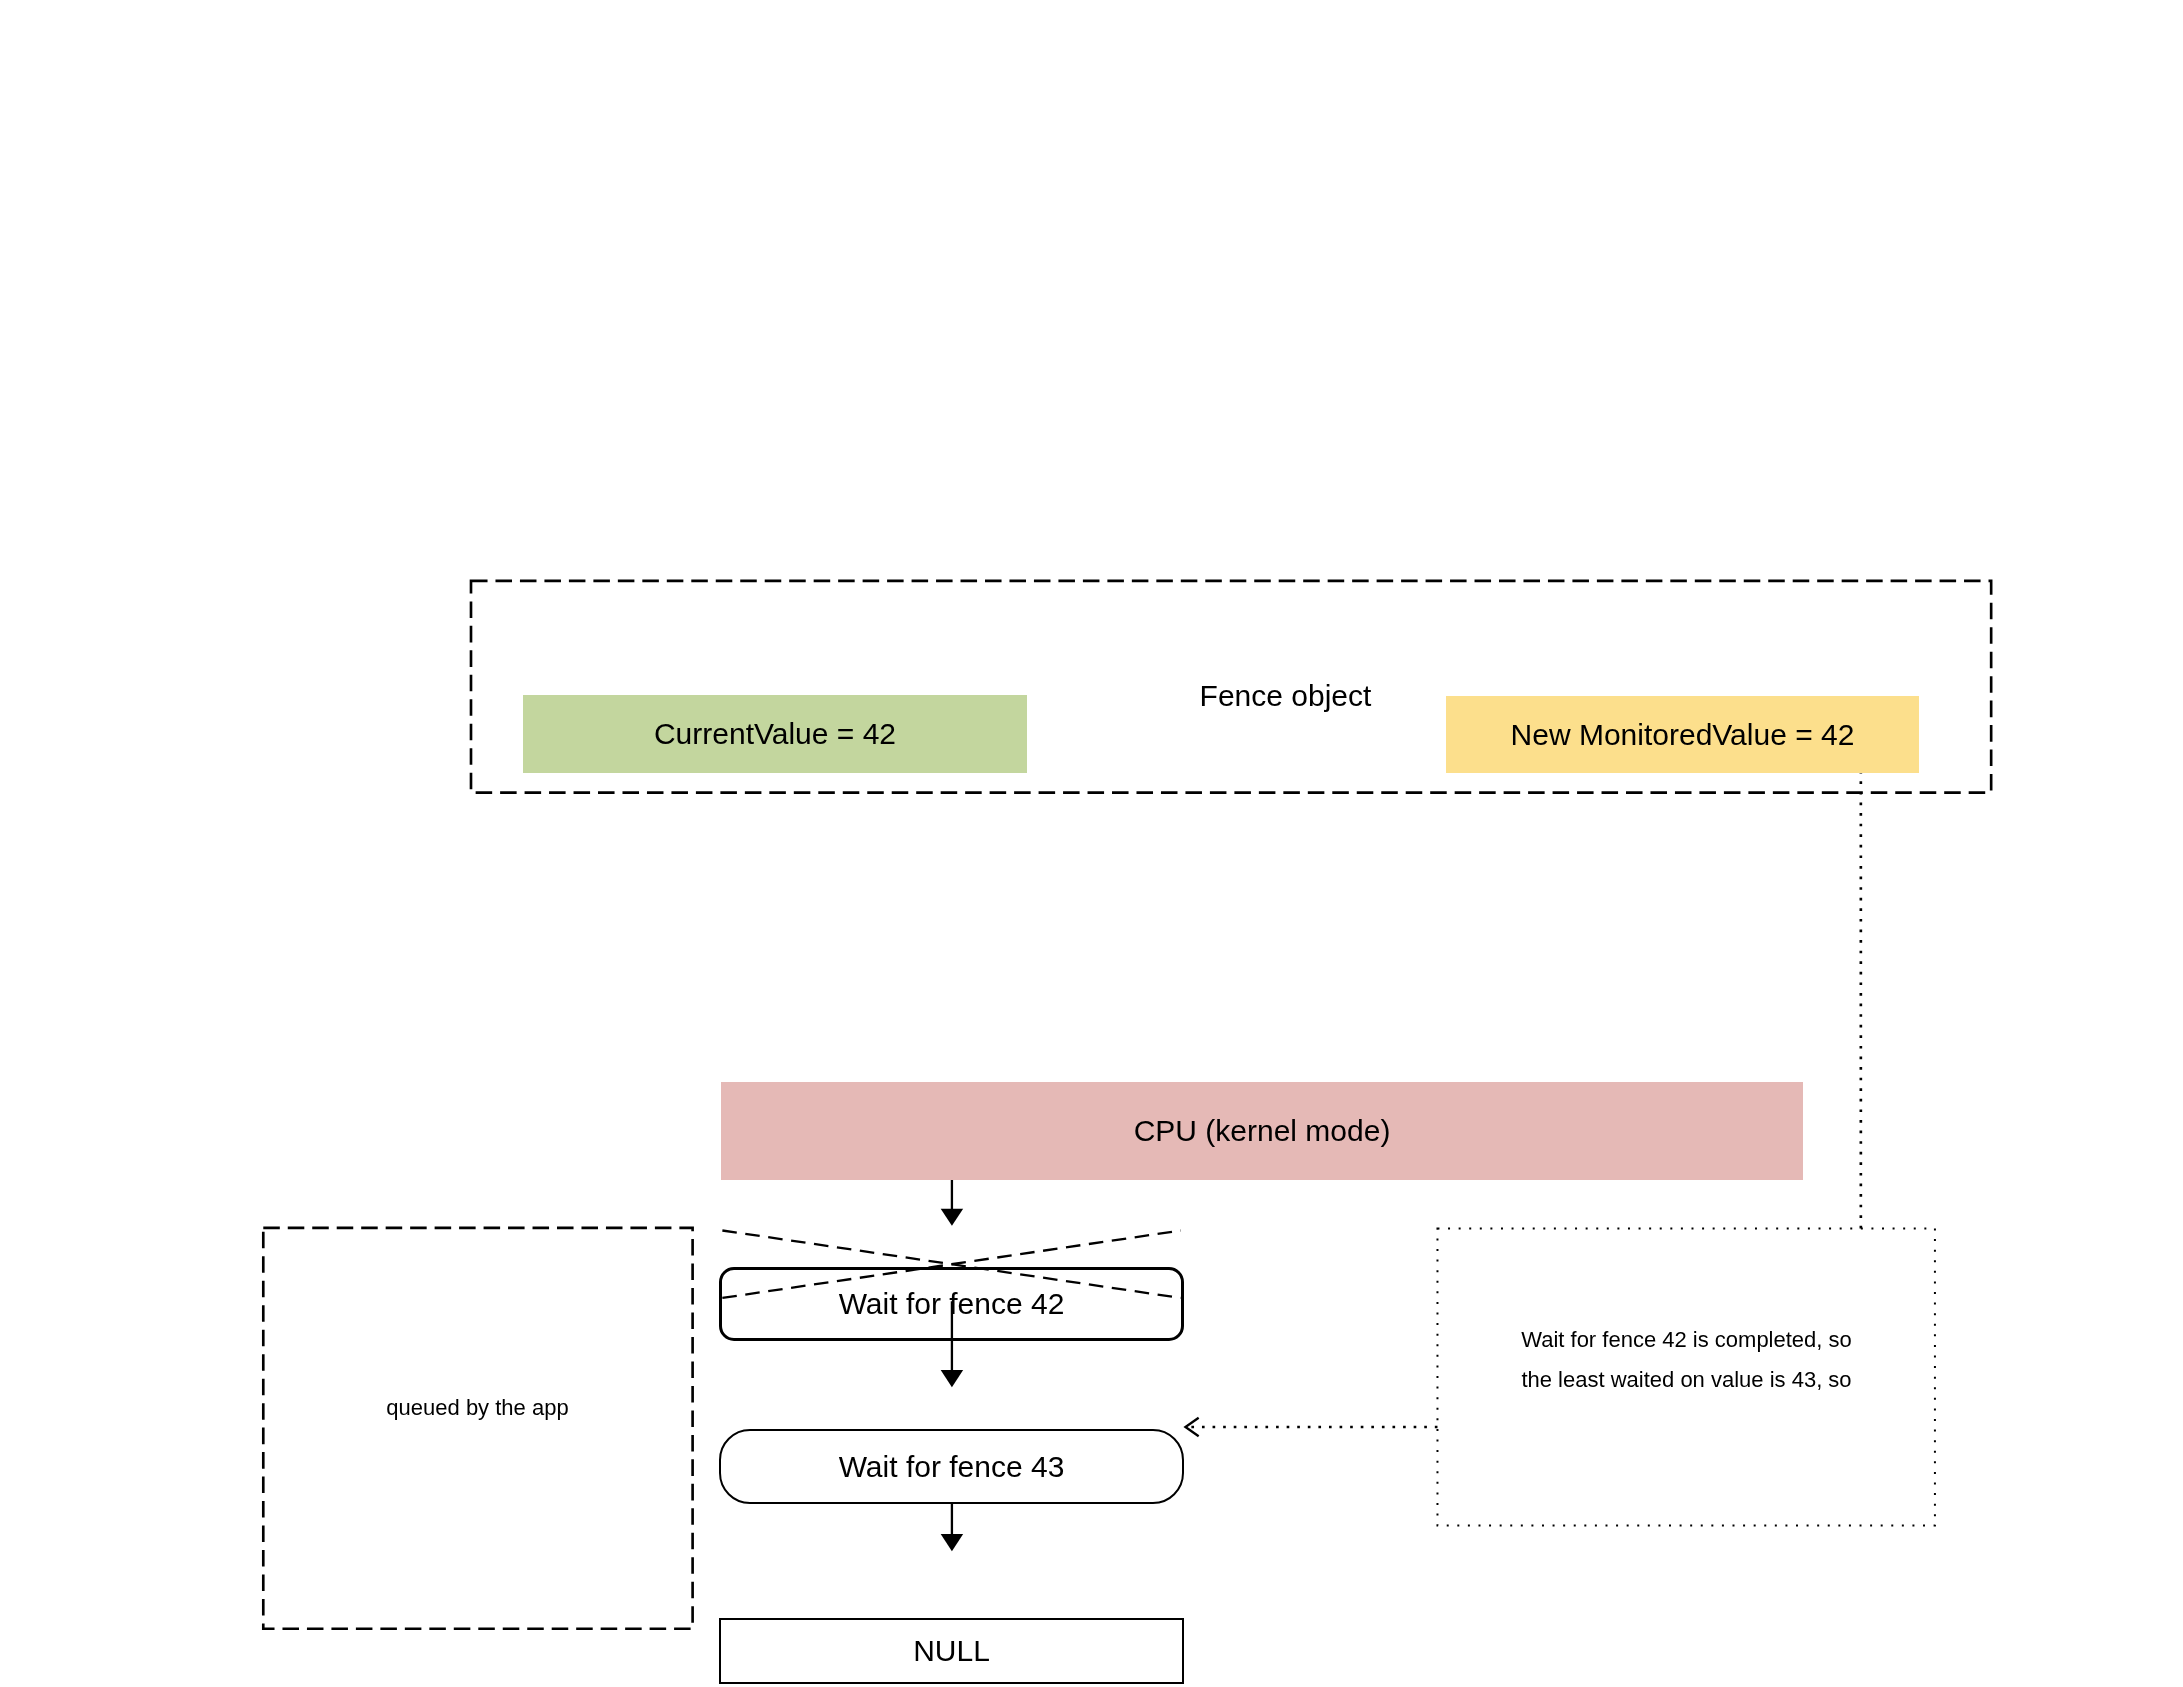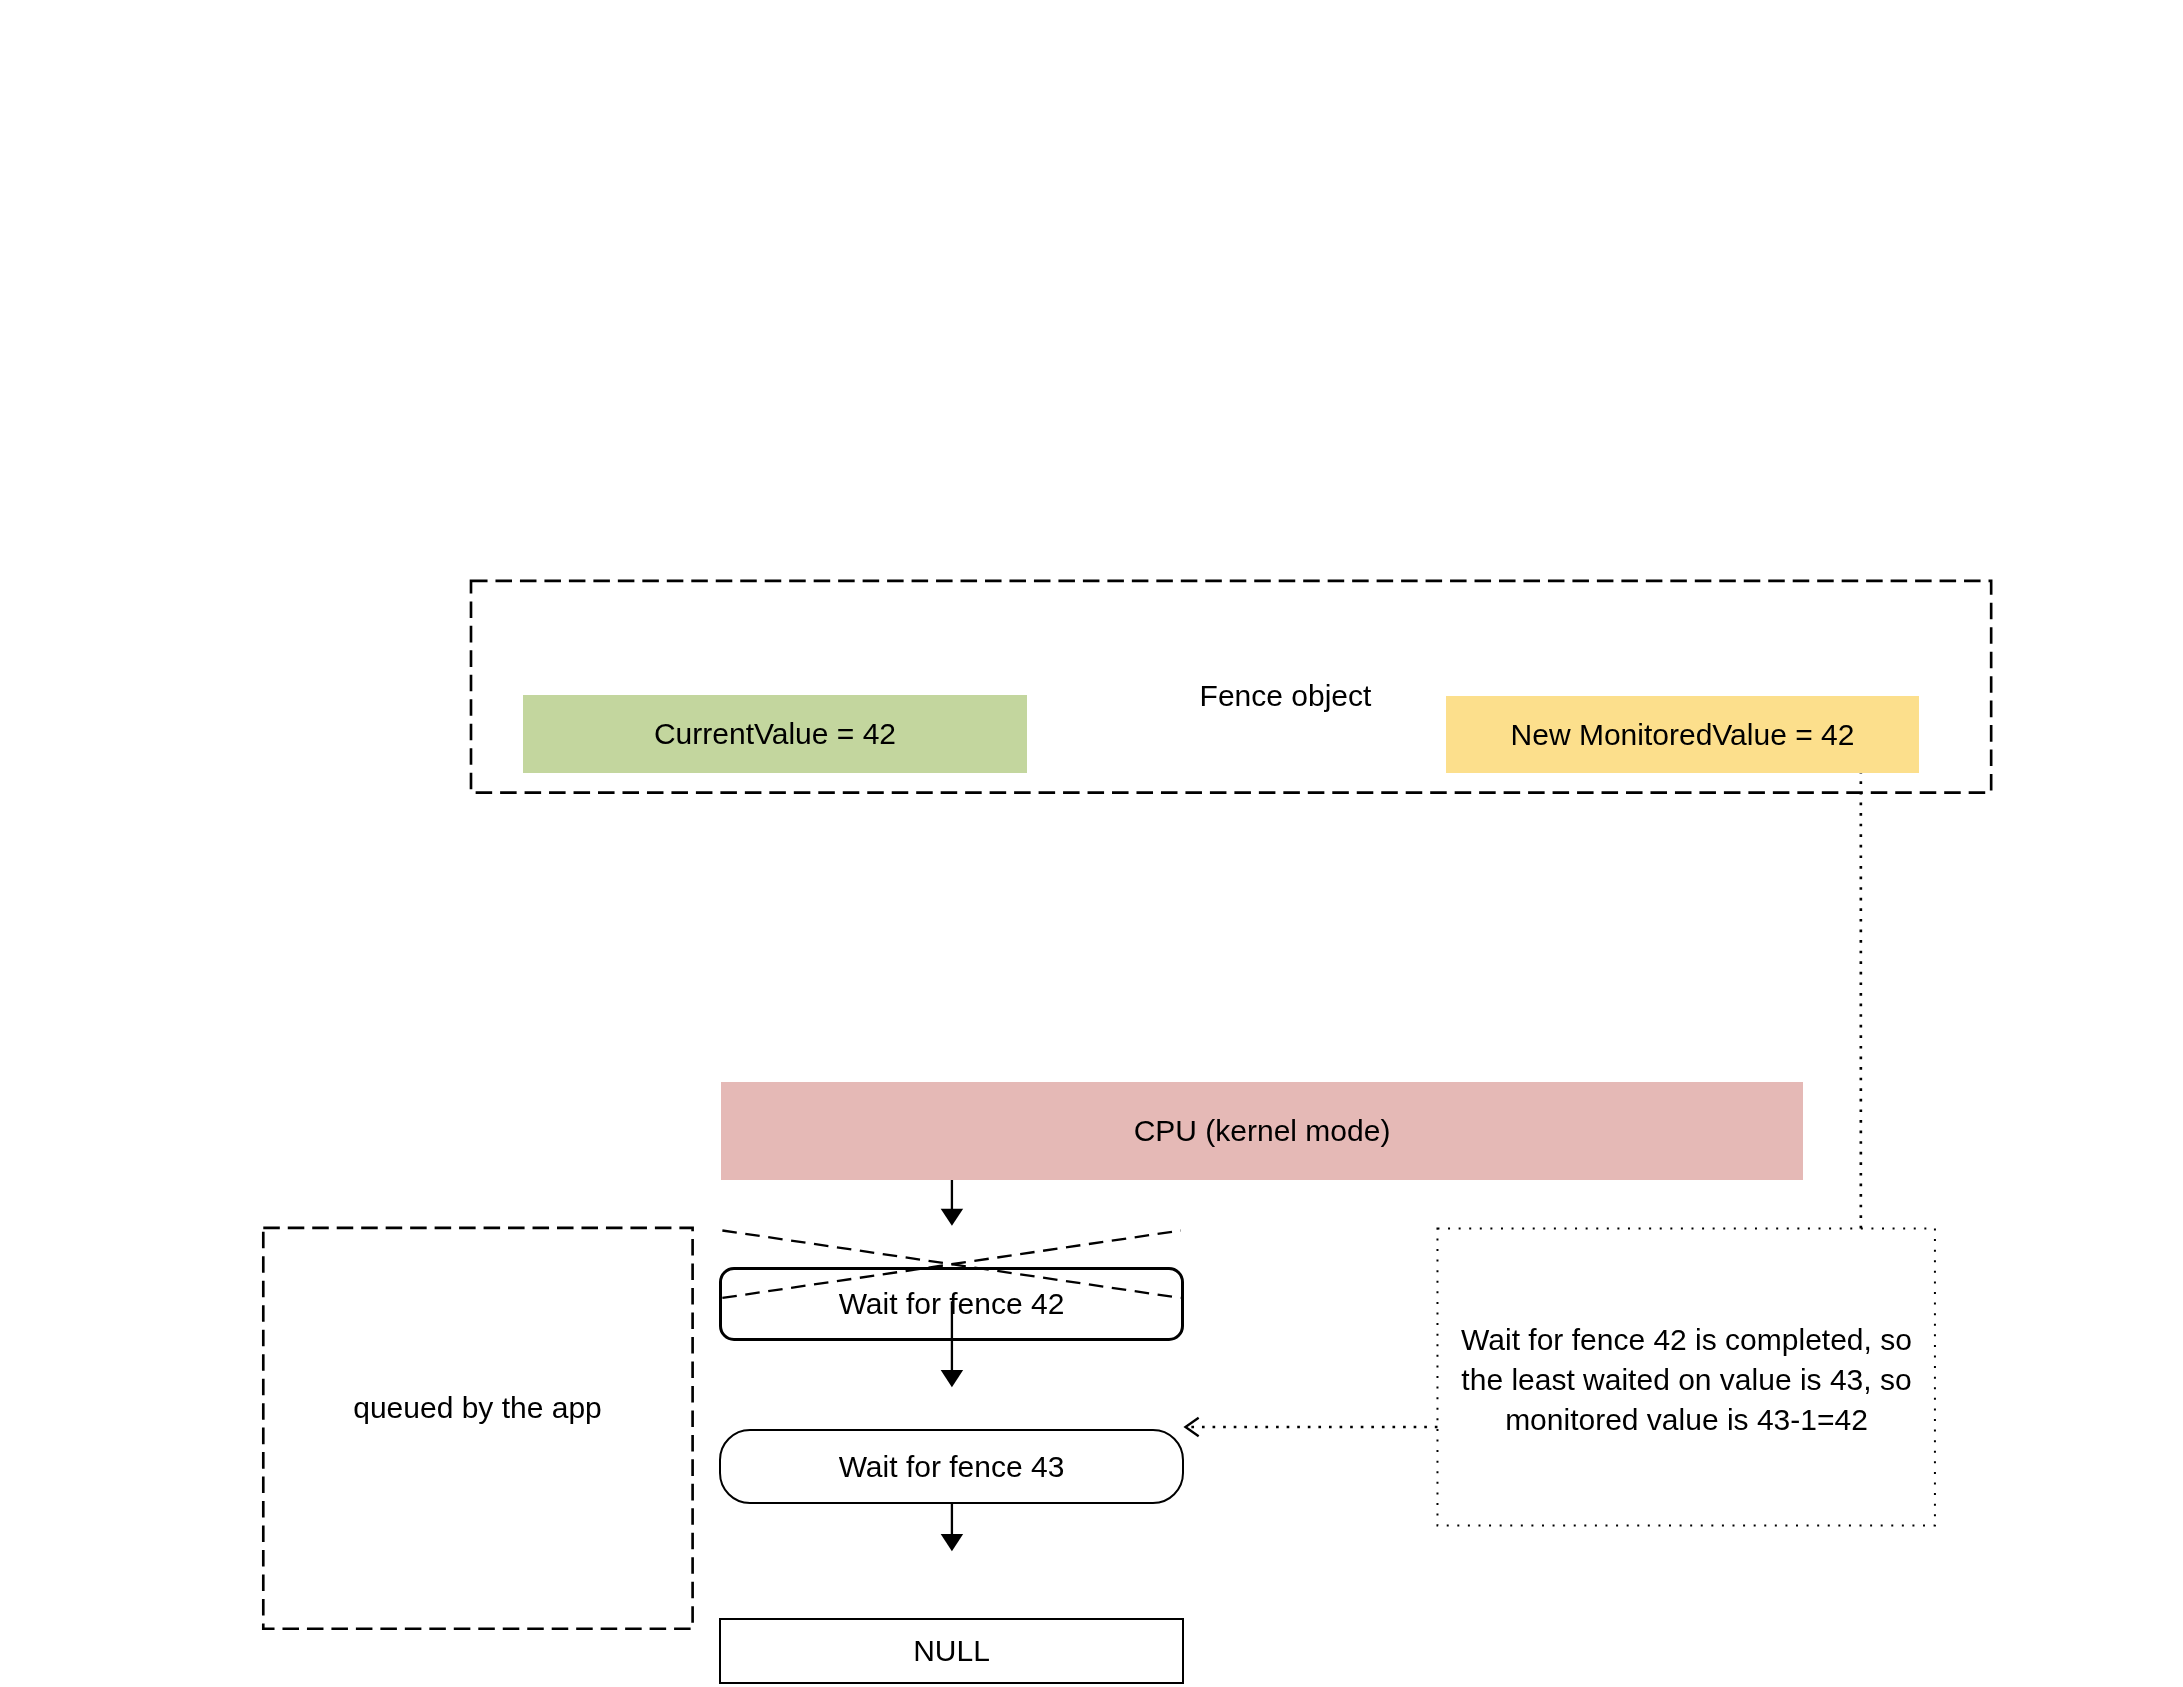--- a/index.html
+++ b/index.html
@@ -26,21 +26,21 @@
     font-size: 30px;
     text-align: center;
     white-space: nowrap;
     margin-top: 40px;
   }
   .stroke-box { border: 2.6px solid #000000; background: #ffffff; }
   .stroke-box.crossed { border-width: 3.3px; background: transparent; }
   .text-lines {
     position: absolute;
     text-align: center;
-    font-size: 30px;
+    font-size: 22px;
     line-height: 40px;
   }
   .plain-label {
     position: absolute;
     display: flex;
     align-items: center;
     justify-content: center;
     font-size: 30px;
     white-space: nowrap;
   }
@@ -94,17 +94,16 @@
 
   <div class="stroke-box" style="left:719px; top:1578px; width:465px; height:66px;">NULL</div>
 
   <div class="text-lines" style="left:279px; top:1388px; width:397px;">
     <div>queued by the app</div>
   </div>
 
   <div class="text-lines" style="left:1445px; top:1320px; width:483px;">
     <div>Wait for fence 42 is completed, so</div>
     <div>the least waited on value is 43, so</div>
-    <div>monitored value is 43-1=42</div>
   </div>
 
 </div>
 
 
 </body></html>

